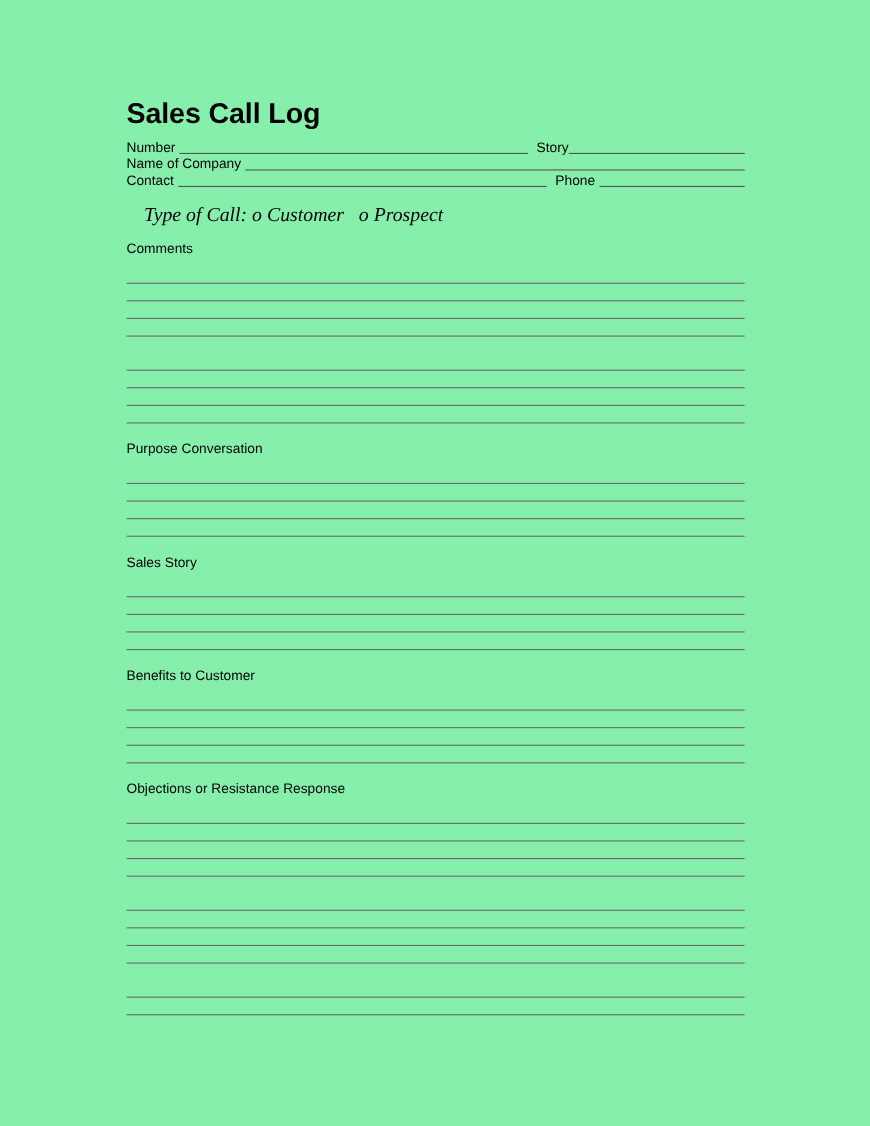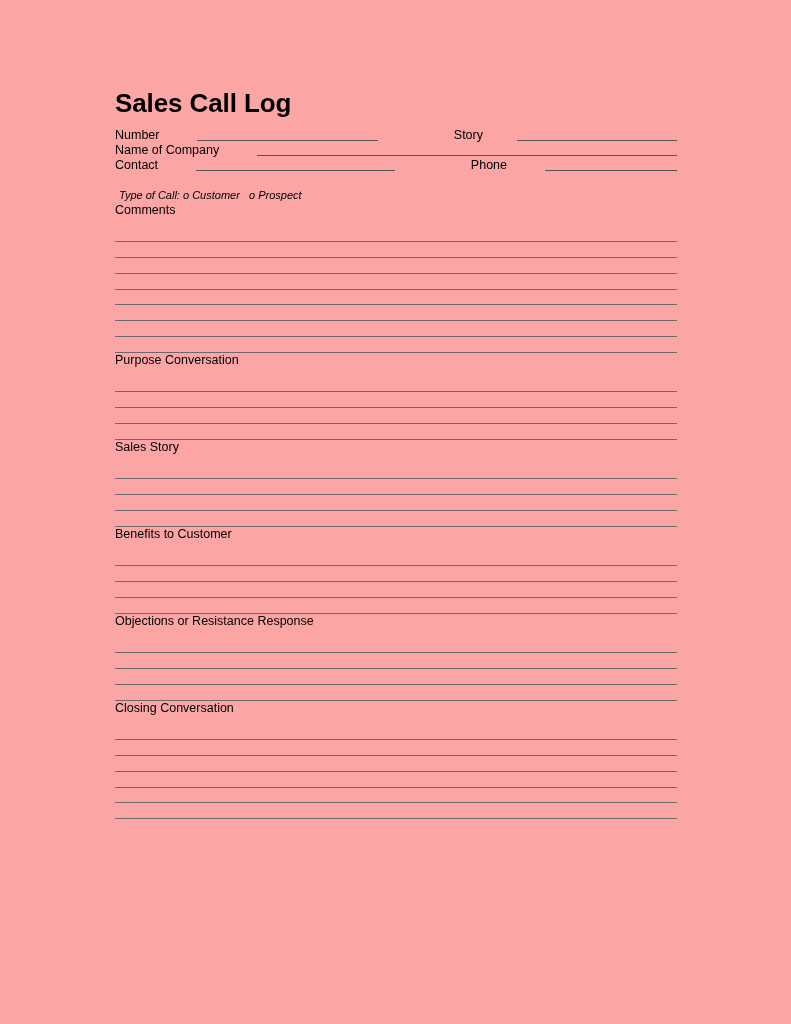--- a/index.html
+++ b/index.html
@@ -16,21 +16,21 @@
     color: #000000;
     overflow: hidden;
   }
 
   .page {
     position: absolute;
     left: 0;
     top: 0;
     width: 791px;
     height: 1024px;
-    background: #fca5a5;
+    background: #86efac;
   }
 
   
   .content {
     position: absolute;
     left: 115px;
     top: 88px;
     width: 562px;
   }
 
@@ -43,24 +43,23 @@
     margin: 0 0 9px 0;
     color: #000;
   }
 
   
   .field-block {
     margin-bottom: 14px;
   }
   .field-row {
     display: flex;
-    align-items: center;
+    align-items: flex-start;
     height: 15px;
     margin-bottom: 0px;
-    gap: 34px;
   }
   .field-label {
     font-size: 12.5px;
     line-height: 14px;
     white-space: nowrap;
     color: #000;
   }
   .field-rule {
     flex: 1 1 auto;
     border-bottom: 1px solid #555555;
@@ -75,30 +74,32 @@
   .field-rule.short-tight {
     flex: 0 0 160px;
     margin-left: 0px;
   }
   .field-gap {
     flex: 0 0 8px;
   }
 
   
   .type-of-call {
-    font-size: 11px;
+    font-size: 18px;
     font-style: italic;
     line-height: 15px;
-    margin: 16px 0 0 4px;
+    margin: 16px 0 0 16px;
     color: #000;
     white-space: pre;
+    font-family: Liberation Serif, serif;
   }
 
   
   .section {
+    margin-top: 16px;
   }
   .section-heading {
     font-size: 12.5px;
     line-height: 15px;
     color: #000;
     margin-bottom: 9px;
   }
   .rules {
     display: block;
   }
@@ -193,21 +194,20 @@
         <div class="section">
           <div class="section-heading">Objections or Resistance Response</div>
           <div class="rules">
             <div class="rule-line"></div>
             <div class="rule-line"></div>
             <div class="rule-line"></div>
             <div class="rule-line"></div>
           </div>
         </div>
         <div class="section">
-          <div class="section-heading">Closing Conversation</div>
           <div class="rules">
             <div class="rule-line"></div>
             <div class="rule-line"></div>
             <div class="rule-line"></div>
             <div class="rule-line"></div>
           </div>
         </div>
         <div class="section">
           <div class="rules">
             <div class="rule-line"></div>

